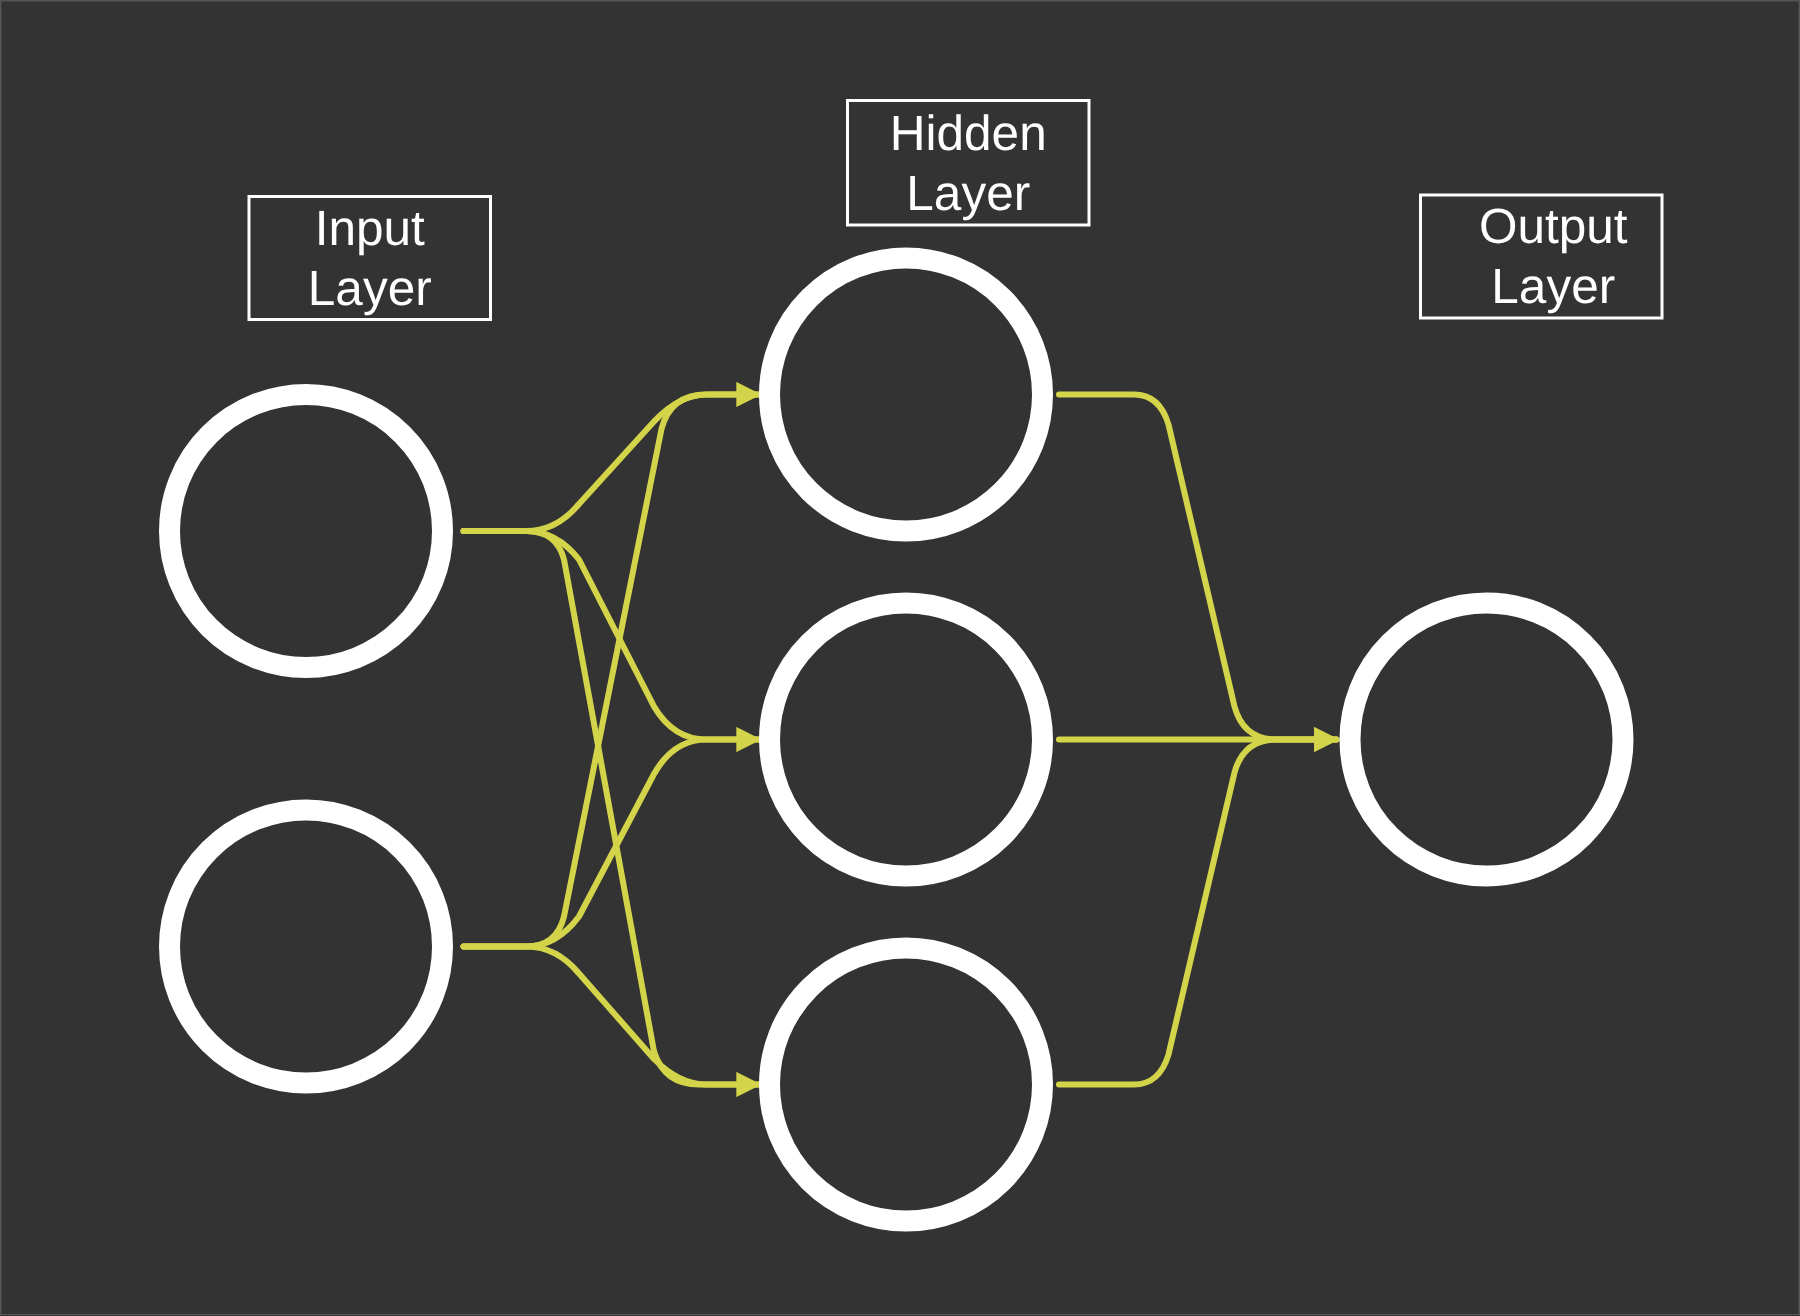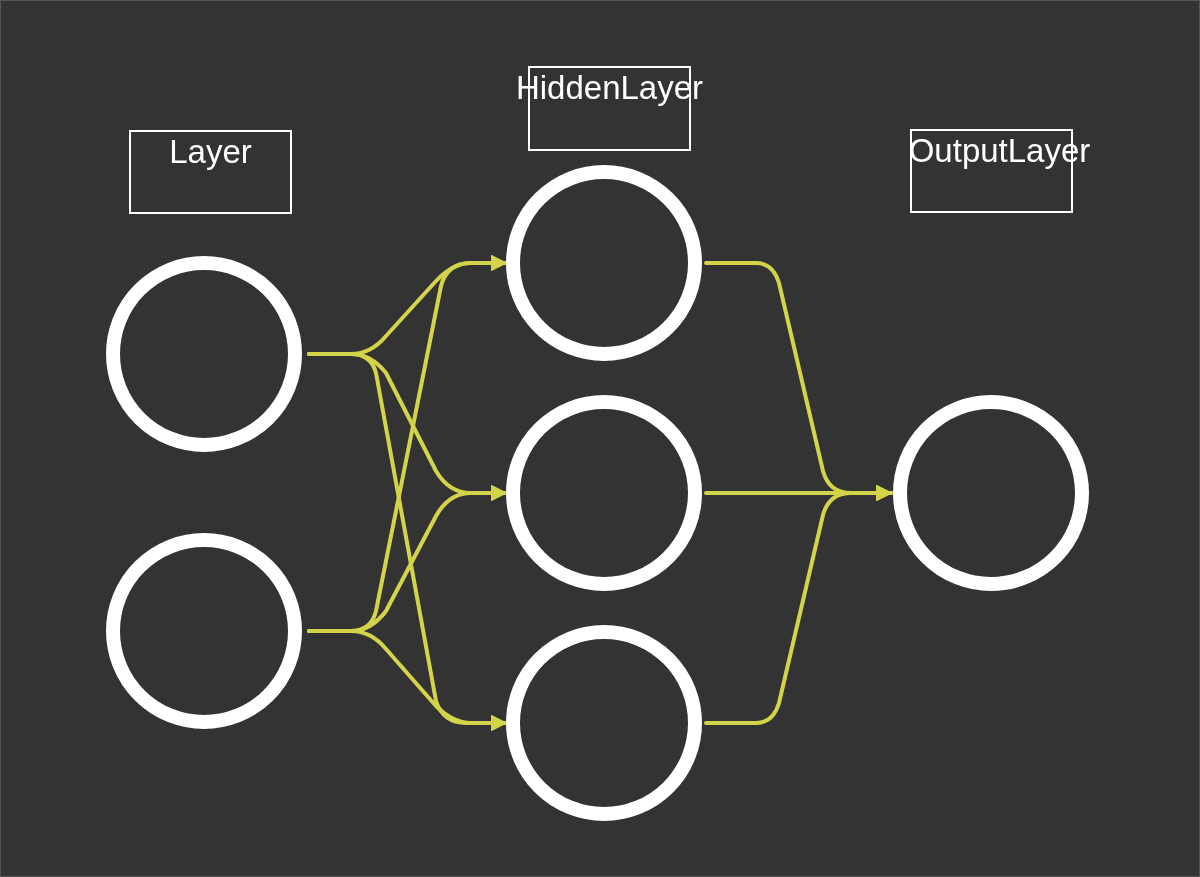--- a/index.html
+++ b/index.html
@@ -1,21 +1,21 @@
 <!DOCTYPE html>
 <html><head>
   <meta charset="utf-8">
   <style>
     html, body { margin: 0; padding: 0; background: #333333; }
     body { width: 1200px; height: 877px; overflow: hidden; position: relative; }
     #canvas { position: absolute; left: 0; top: 0; width: 1200px; height: 877px; background: #333333; border: 1px solid #555; box-sizing: border-box; }
     svg { position: absolute; left: 0; top: 0; }
     .label-box { position: absolute; border: 2px solid #ffffff; box-sizing: border-box; color: #ffffff;
       font-family: "Liberation Sans", sans-serif; font-size: 33px; line-height: 40px; text-align: center;
-      display: flex; flex-direction: row; justify-content: center; }
+      display: flex; flex-direction: column; justify-content: center; margin-left: 36px; }
     .label-box span { display: block; }
   </style>
 </head>
 <body>
 
 <div id="canvas">
   <svg width="1200" height="877" viewBox="0 0 1200 877">
     <defs>
       <marker id="arrow" viewBox="0 0 10 10" refX="9" refY="5" markerWidth="4.2" markerHeight="4.2" orient="auto" markerUnits="strokeWidth">
         <path d="M0,0 L10,5 L0,10 z" fill="#d4d44a"></path>
@@ -39,20 +39,21 @@
       <circle cx="203" cy="353" r="91"></circle>
       <circle cx="203" cy="630" r="91"></circle>
       <circle cx="603" cy="262" r="91"></circle>
       <circle cx="603" cy="492" r="91"></circle>
       <circle cx="603" cy="722" r="91"></circle>
       <circle cx="990" cy="492" r="91"></circle>
     </g>
   </svg>
 
   <div class="label-box" style="left:128px; top:129px; width:163px; height:84px;">
+    <span>Input</span>
     <span>Layer</span>
   </div>
   <div class="label-box" style="left:527px; top:65px; width:163px; height:85px;">
     <span>Hidden</span>
     <span>Layer</span>
   </div>
   <div class="label-box" style="left:909px; top:128px; width:163px; height:84px;padding-left:16px;">
     <span>Output</span>
     <span>Layer</span>
   </div>

